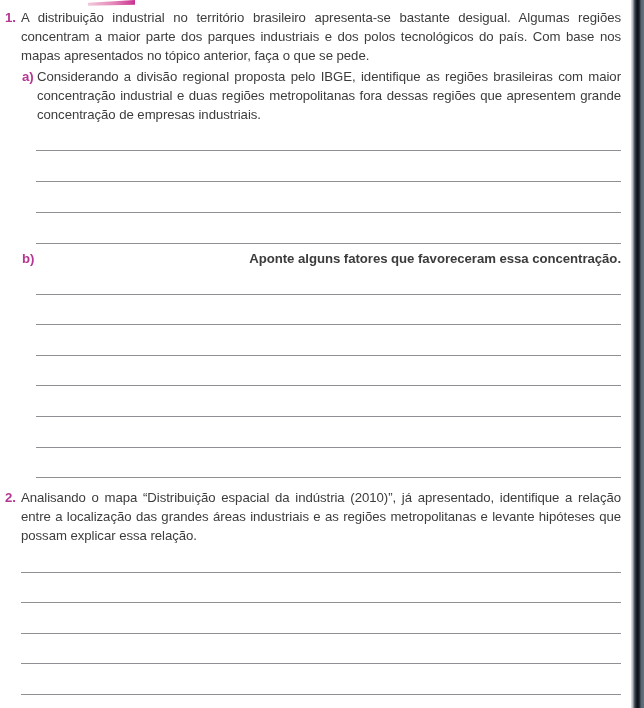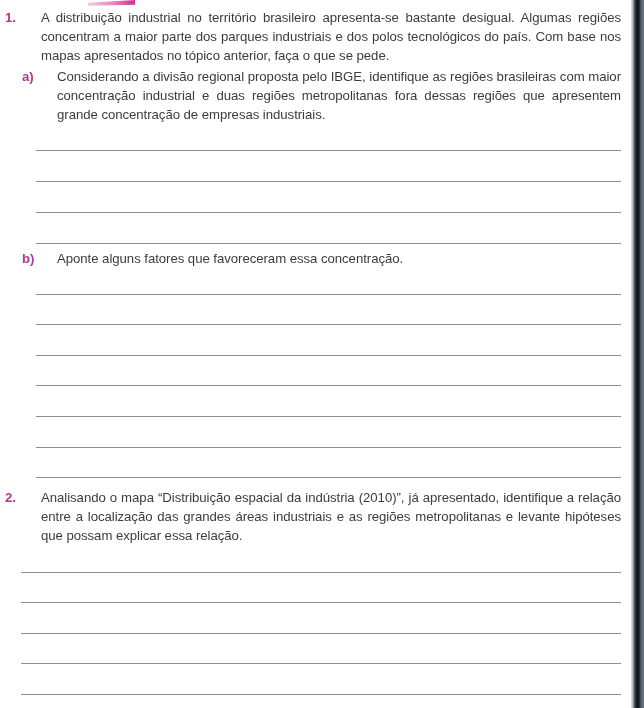--- a/index.html
+++ b/index.html
@@ -53,23 +53,22 @@
   .q-num {
     flex: 0 0 auto;
     font-weight: bold;
     color: #b63693;
   }
   .q-text {
     flex: 1 1 auto;
     text-align: justify;
     color: #3c3c3c;
     letter-spacing: -0.05px;
-    margin-left: 20px;
   }
-  .q-text.single { text-align: left; }
+  .q-text.single { text-align: right; font-weight: bold; }
 
   #q1-row   { top: 8px;   left: 5px;  width: 616px; }
   #q1-row .q-num { width: 16px; }
 
   #qa-row   { top: 67px;  left: 22px; width: 599px; }
   #qa-row .q-num { width: 15px; }
 
   #qb-row   { top: 249px; left: 22px; width: 599px; }
   #qb-row .q-num { width: 15px; }
 

